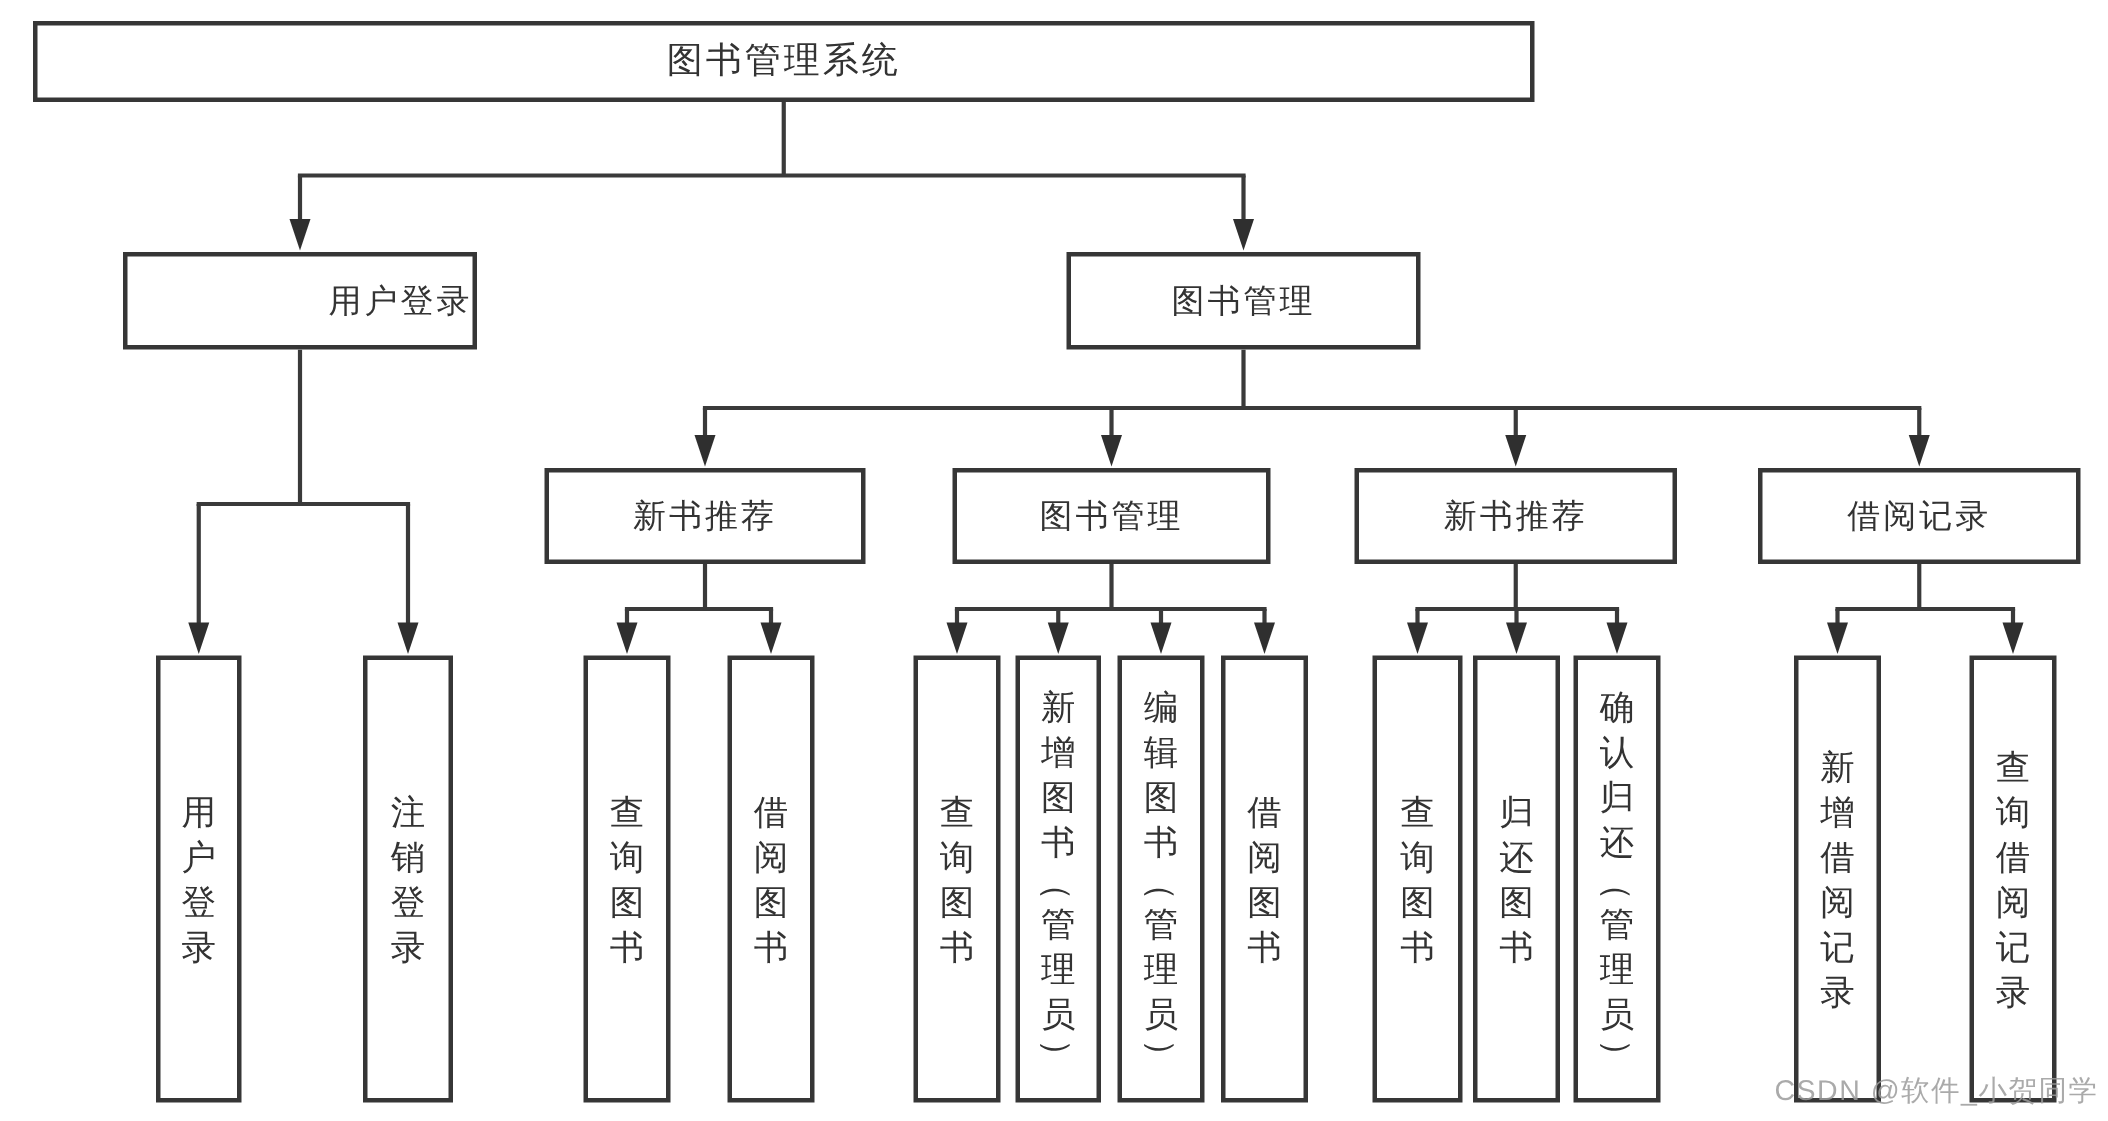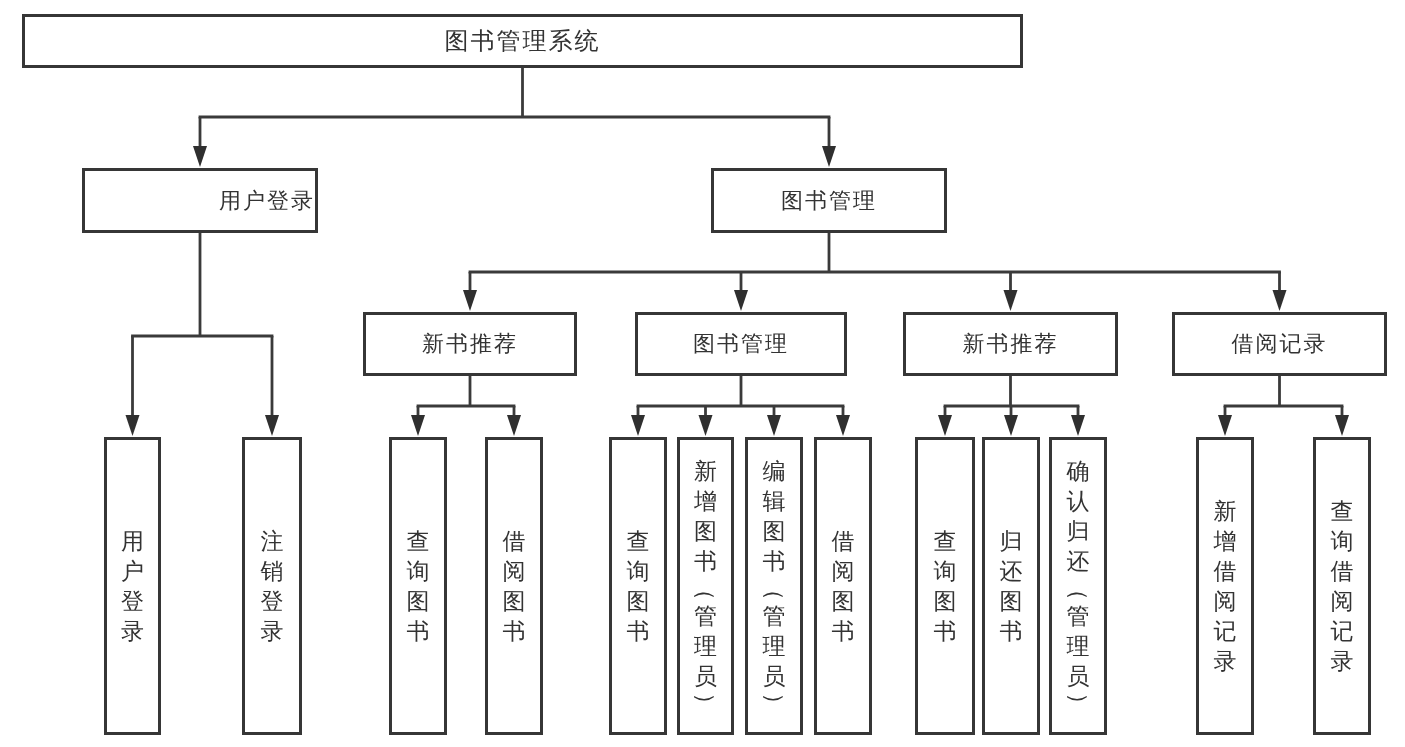--- a/index.html
+++ b/index.html
@@ -278,13 +278,14 @@
         <div class="label">
           <span>查</span>
           <span>询</span>
           <span>借</span>
           <span>阅</span>
           <span>记</span>
           <span>录</span>
         </div>
       </div>
     </div>
+  <div id="watermark">CSDN @软件_小贺同学</div>
 </div>
 
 </body></html>

